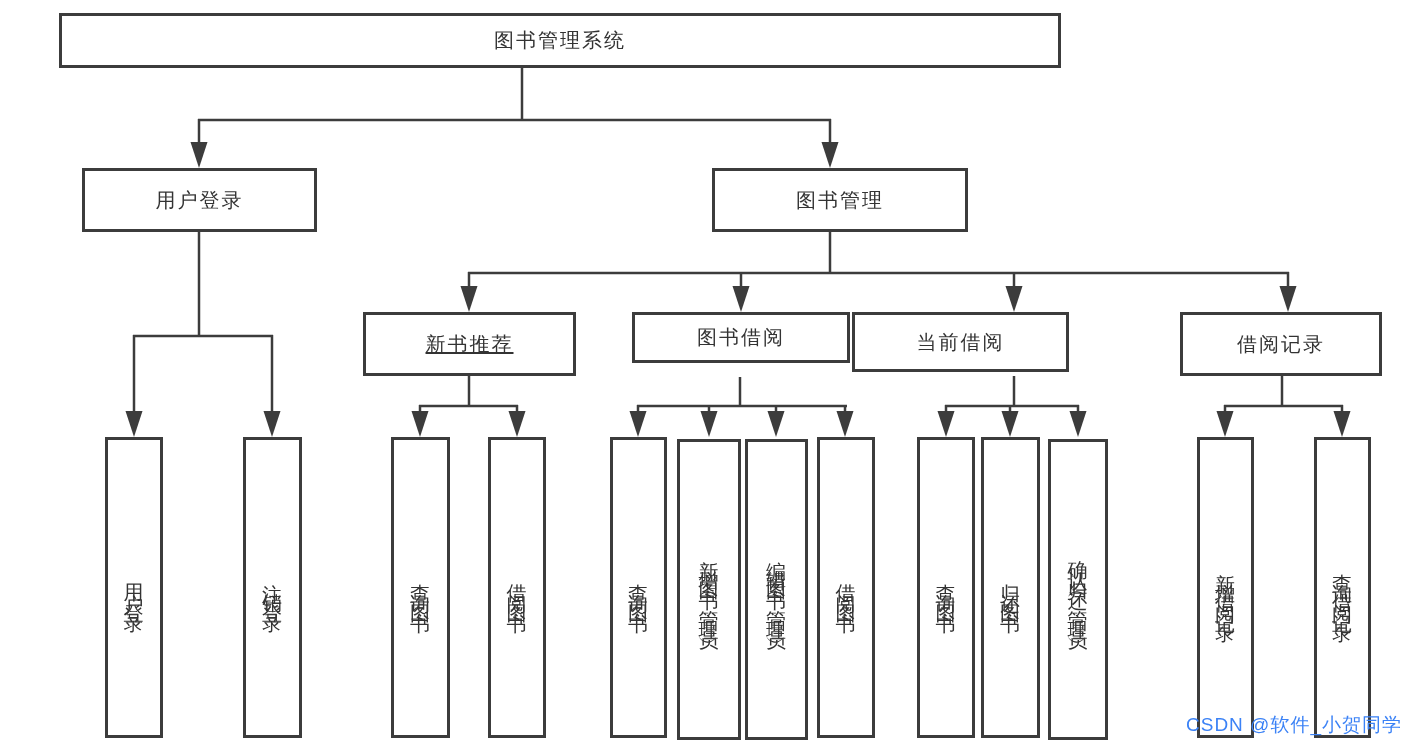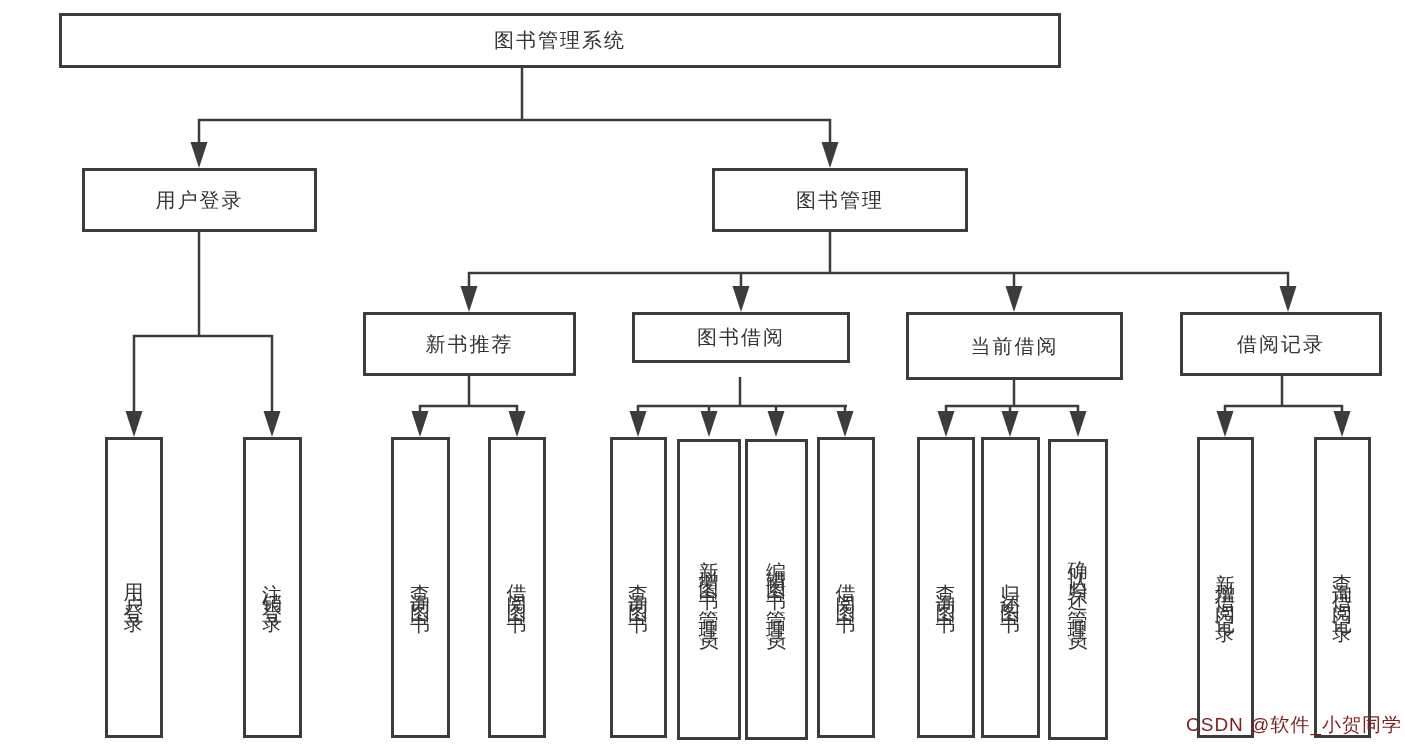--- a/index.html
+++ b/index.html
@@ -36,21 +36,21 @@
     writing-mode: vertical-lr;
     font-size: 20px;
     letter-spacing: 10px;
     line-height: 1.0;
   }
   .watermark {
     position: absolute;
     left: 1186px;
     top: 712px;
     font-size: 19px;
-    color: #7f1d1d;
+    color: #3b82f6;
     letter-spacing: 1px;
     white-space: nowrap;
   }
 </style>
 </head>
 <body>
 
 <div id="stage">
 
   <svg id="connectors" viewBox="0 0 1405 747" xmlns="http://www.w3.org/2000/svg">
@@ -123,27 +123,27 @@
     <span>图书管理系统</span>
   </div>
 
   <div class="node hbox" style="left:82px; top:168px; width:235px; height:64px;">
     <span>用户登录</span>
   </div>
   <div class="node hbox" style="left:712px; top:168px; width:256px; height:64px;">
     <span>图书管理</span>
   </div>
 
-  <div class="node hbox" style="left:363px; top:312px; width:213px; height:64px;">
+  <div class="node hbox" style="left:363px; top:312px; width:213px; height:64px;text-decoration:underline;">
     <span>新书推荐</span>
   </div>
   <div class="node hbox" style="left:632px; top:312px; width:218px; height:51px;">
     <span>图书借阅</span>
   </div>
-  <div class="node hbox" style="left:906px; top:312px; width:217px; height:68px;">
+  <div class="node hbox" style="left:852px; top:312px; width:217px; height:60px;">
     <span>当前借阅</span>
   </div>
   <div class="node hbox" style="left:1180px; top:312px; width:202px; height:64px;">
     <span>借阅记录</span>
   </div>
 
   <div class="node vbox" style="left:105px; top:437px; width:58px; height:301px;">
     <span>用户登录</span>
   </div>
   <div class="node vbox" style="left:243px; top:437px; width:59px; height:301px;">

